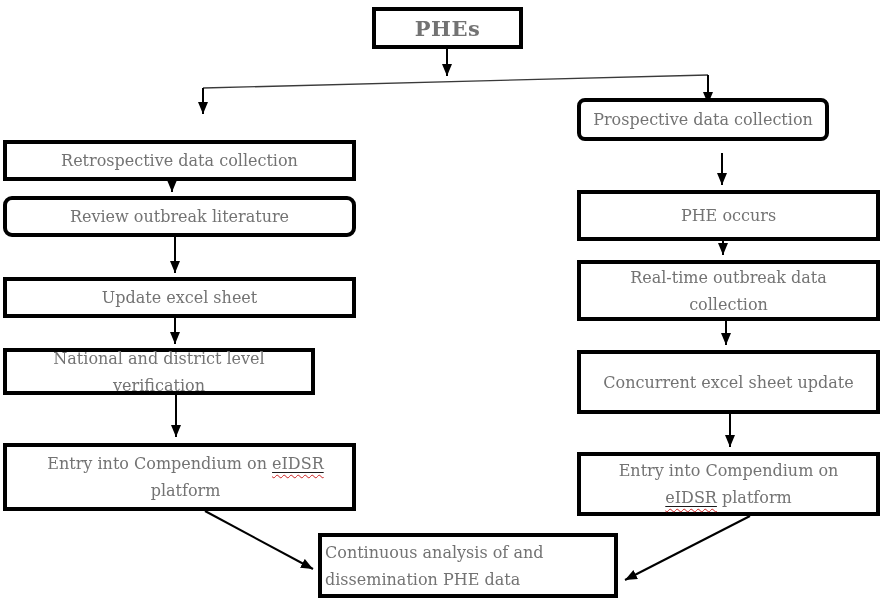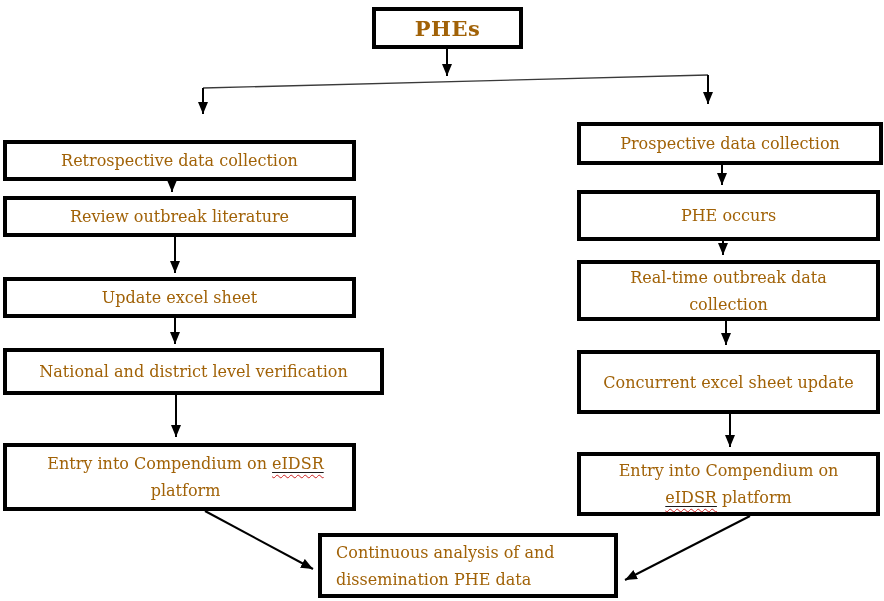--- a/index.html
+++ b/index.html
@@ -6,21 +6,21 @@
     margin: 0;
     padding: 0;
     background: #ffffff;
   }
   .canvas {
     position: relative;
     width: 884px;
     height: 601px;
     background: #ffffff;
     font-family: "DejaVu Serif", "Liberation Serif", serif;
-    color: #a16207;
+    color: #737373;
     overflow: hidden;
   }
   .connectors {
     position: absolute;
     left: 0;
     top: 0;
     width: 884px;
     height: 601px;
   }
   .node {
@@ -36,21 +36,21 @@
     line-height: 27px;
   }
   .node .content { width: 100%; padding: 0 4px; }
   .root-node {
     font-weight: bold;
     font-size: 21px;
     letter-spacing: 0.5px;
   }
   .merge-node .content {
     text-align: left;
-    padding-left: 14px;
+    padding-left: 3px;
   }
   .eidsr {
     text-decoration: underline;
     text-decoration-color: #1a1a1a;
     text-decoration-thickness: 1px;
     text-underline-offset: 3px;
   }
   .eidsr .squig {
     text-decoration: underline wavy #cc2222;
     text-decoration-thickness: 1px;
@@ -92,37 +92,37 @@
   </svg>
 
   <div class="node root-node" style="left:372px; top:7px; width:151px; height:42px;">
     <div class="content">PHEs</div>
   </div>
 
   <div class="node" style="left:3px; top:120px; width:353px; height:41px;margin-top:20px;">
     <div class="content">Retrospective data collection</div>
   </div>
 
-  <div class="node" style="left:3px; top:196px; width:353px; height:41px;">
+  <div class="node" style="left:3px; top:196px; width:353px; height:41px;border-radius:9px;">
     <div class="content">Review outbreak literature</div>
   </div>
 
   <div class="node" style="left:3px; top:277px; width:353px; height:41px;justify-content:flex-end;">
     <div class="content">Update excel sheet</div>
   </div>
 
-  <div class="node" style="left:3px; top:348px; width:381px; height:47px;">
+  <div class="node" style="left:3px; top:348px; width:312px; height:47px;">
     <div class="content">National and district level verification</div>
   </div>
 
   <div class="node" style="left:3px; top:443px; width:353px; height:68px;padding-left:12px;">
     <div class="content"><span>Entry into Compendium on </span><span class="eidsr"><span class="squig">eIDSR</span></span><br><span>platform</span></div>
   </div>
 
-  <div class="node" style="left:577px; top:122px; width:306px; height:43px;">
+  <div class="node" style="left:577px; top:98px; width:252px; height:43px;border-radius:8px;">
     <div class="content">Prospective data collection</div>
   </div>
 
   <div class="node" style="left:577px; top:190px; width:303px; height:51px;">
     <div class="content">PHE occurs</div>
   </div>
 
   <div class="node" style="left:577px; top:260px; width:303px; height:61px;">
     <div class="content"><span>Real-time outbreak data</span><br><span>collection</span></div>
   </div>

